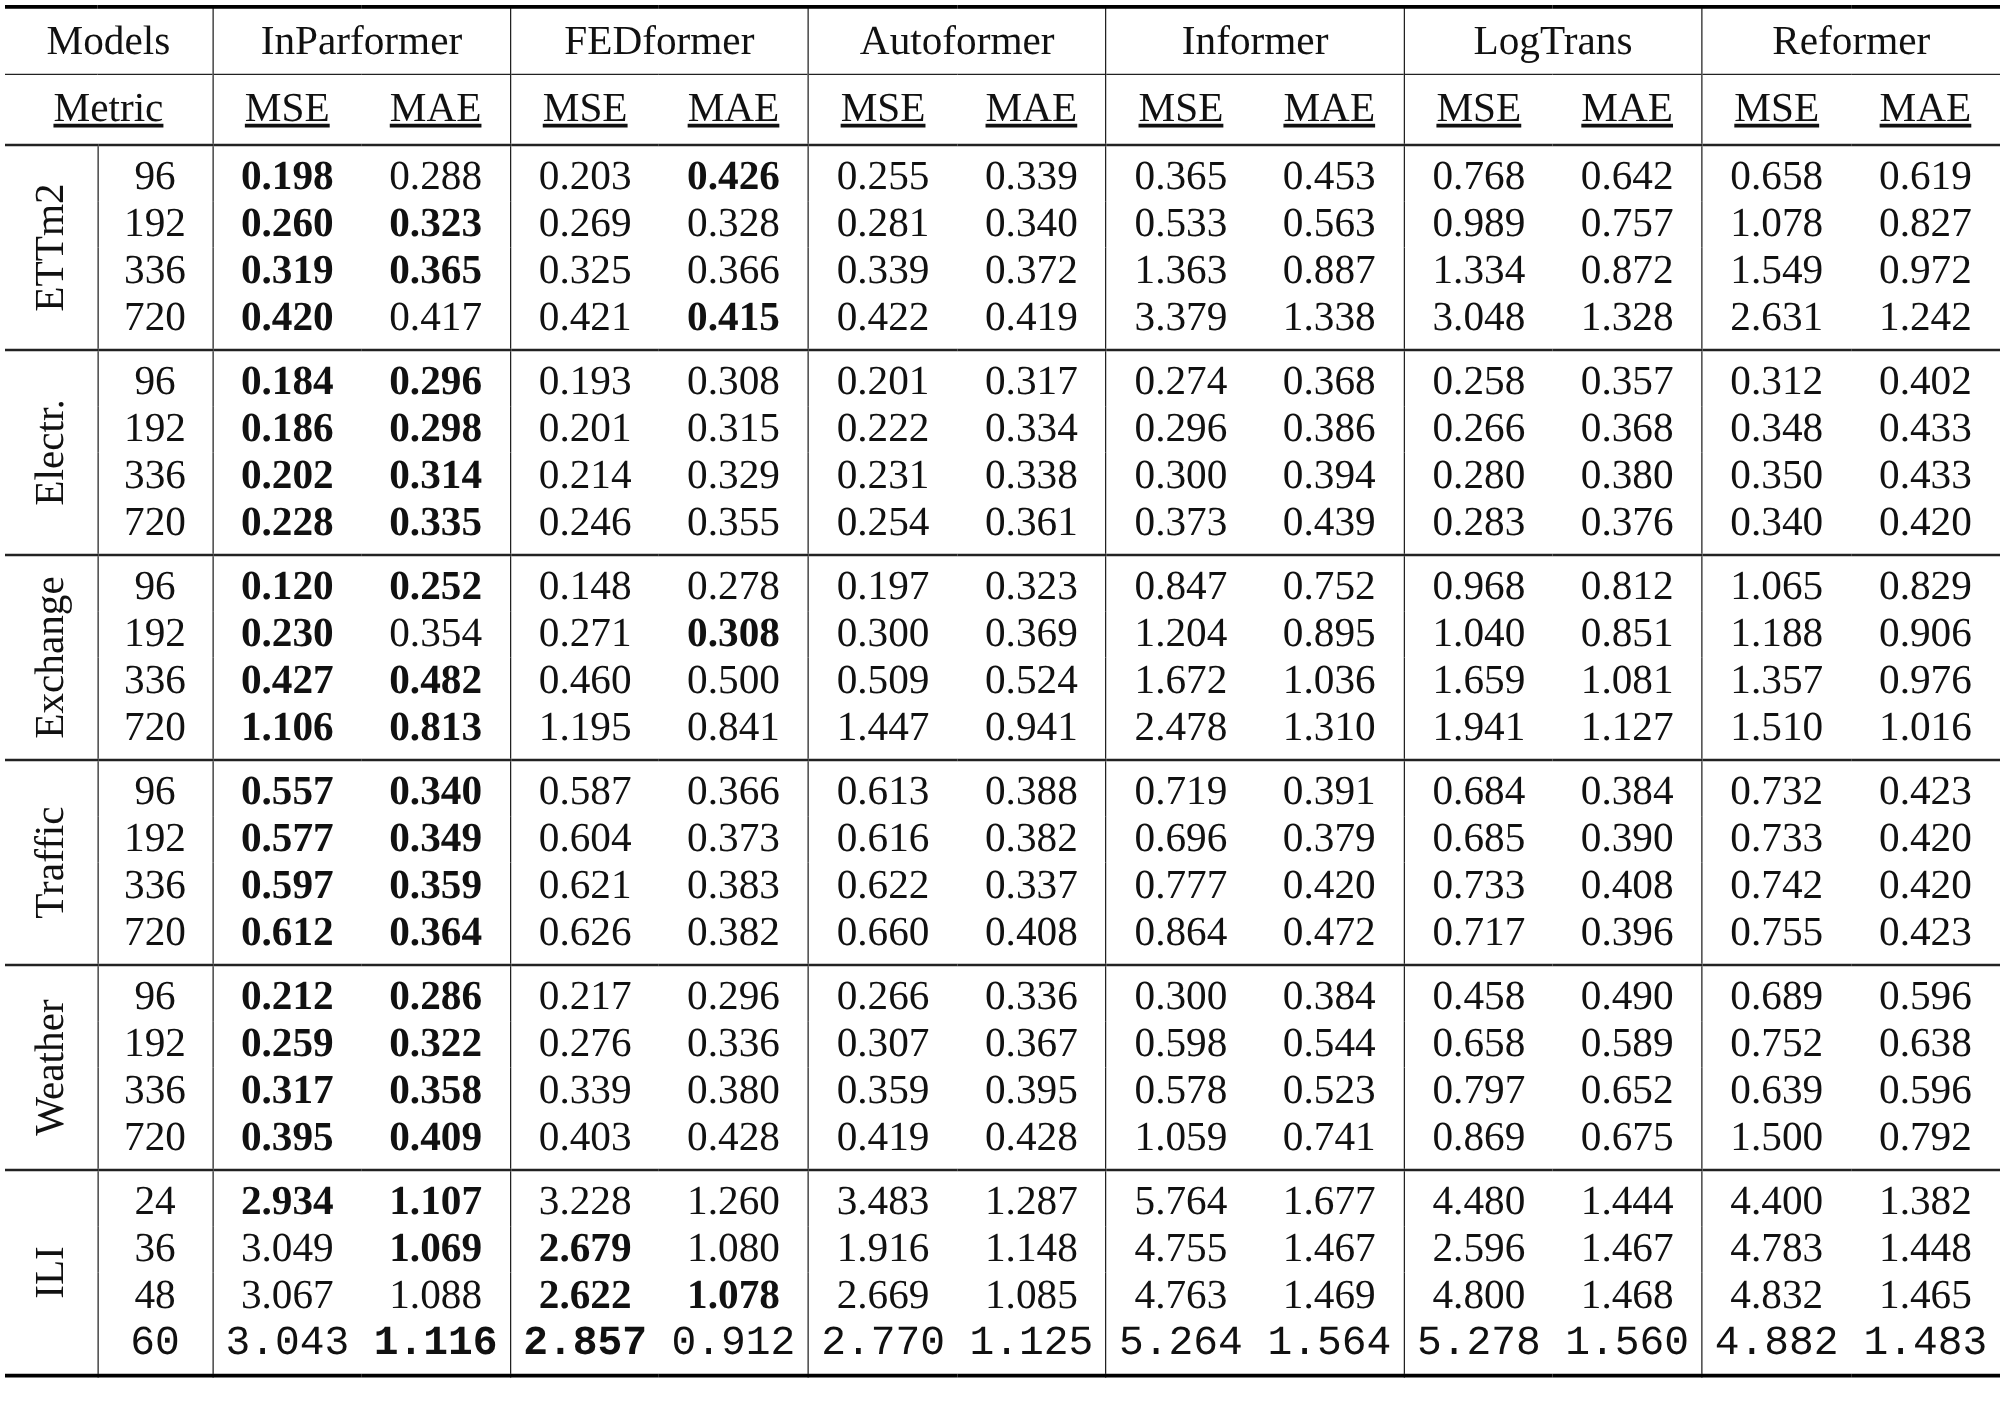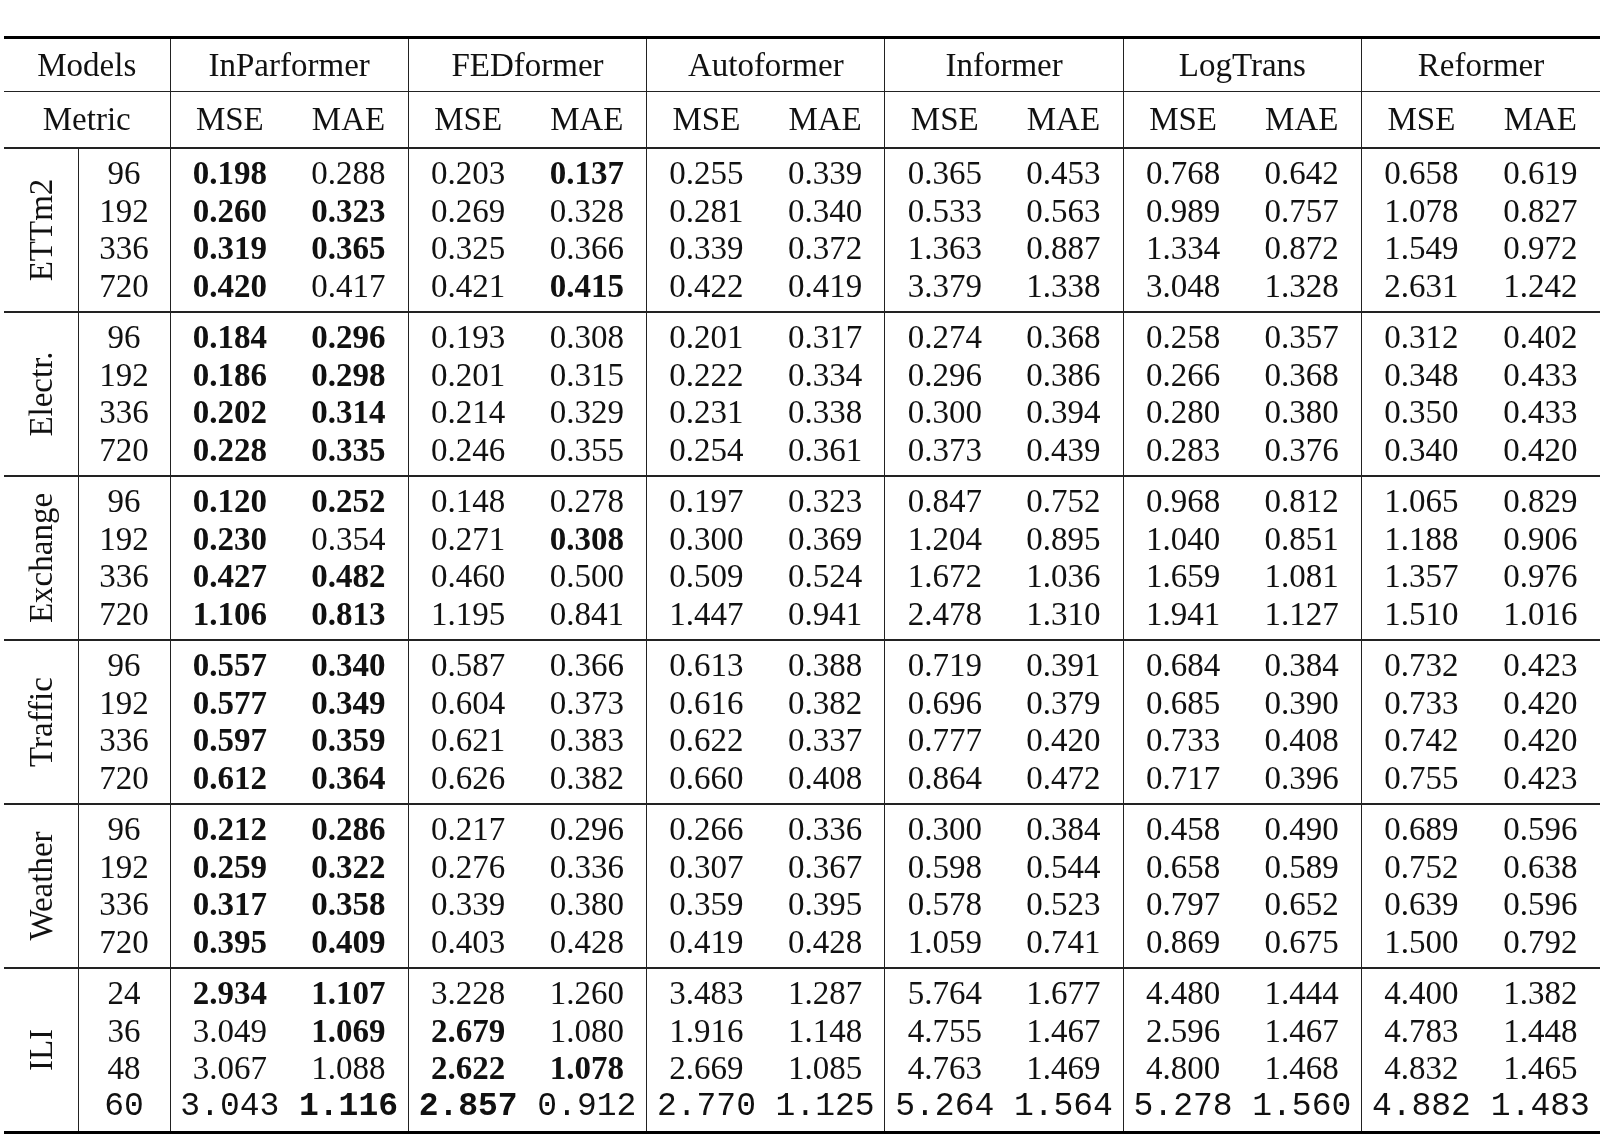--- a/index.html
+++ b/index.html
@@ -1,23 +1,23 @@
 <!DOCTYPE html>
 <html><head>
 <meta charset="utf-8">
 <style>
   html, body { margin: 0; padding: 0; background: #ffffff; }
   body { width: 1606px; height: 1134px; overflow: hidden; font-family: "Liberation Serif", "DejaVu Serif", serif; color: #111; }
-  .wrap { position: absolute; left: 4px; top: 4px; width: 1596px; margin-top: 32px; }
+  .wrap { position: absolute; left: 4px; top: 4px; width: 1596px; }
   table { border-collapse: collapse; width: 1596px; table-layout: fixed; font-size: 33px; }
   td, th { padding: 0; text-align: center; font-weight: normal; white-space: nowrap; }
   .top-rule { border-top: 3px solid #000; }
   .bottom-rule { border-bottom: 3px solid #000; font-family: Liberation Mono, monospace; }
   tr.hdr1 th { height: 52px; }
-  tr.hdr2 th { height: 55px; border-top: 1.6px solid #222; }
+  tr.hdr2 th { height: 55px; border-top: 1.6px solid #222; text-decoration: underline; }
   tr.sec-first td { padding-top: 6px; }
   tr.data td { height: 37.5px; line-height: 37px; }
   tr.sec-last td { padding-bottom: 6px; }
   .vl { border-left: 1.4px solid #222; }
   .b { font-weight: bold; }
   .ds { position: relative; width: 70px; }
   .ds-label { position: absolute; left: 50%; top: 50%; transform: translate(-50%,-50%) rotate(-90deg); white-space: nowrap; font-size: 33px; }
   .sec-sep td { border-top: 2px solid #222; }
   col.c-ds { width: 74px; }
   col.c-h { width: 92px; }
@@ -71,21 +71,21 @@
     </thead>
     <tbody id="tbody">
         <tr class="data sec-first sec-sep">
           <td rowspan="4" class="ds">
             <span class="ds-label">ETTm2</span>
           </td>
           <td class="vl">96</td>
           <td class="vl b">0.198</td>
           <td class="">0.288</td>
           <td class="vl">0.203</td>
-          <td class="b">0.137</td>
+          <td class="b">0.426</td>
           <td class="vl">0.255</td>
           <td class="">0.339</td>
           <td class="vl">0.365</td>
           <td class="">0.453</td>
           <td class="vl">0.768</td>
           <td class="">0.642</td>
           <td class="vl">0.658</td>
           <td class="">0.619</td>
         </tr>
         <tr class="data">

